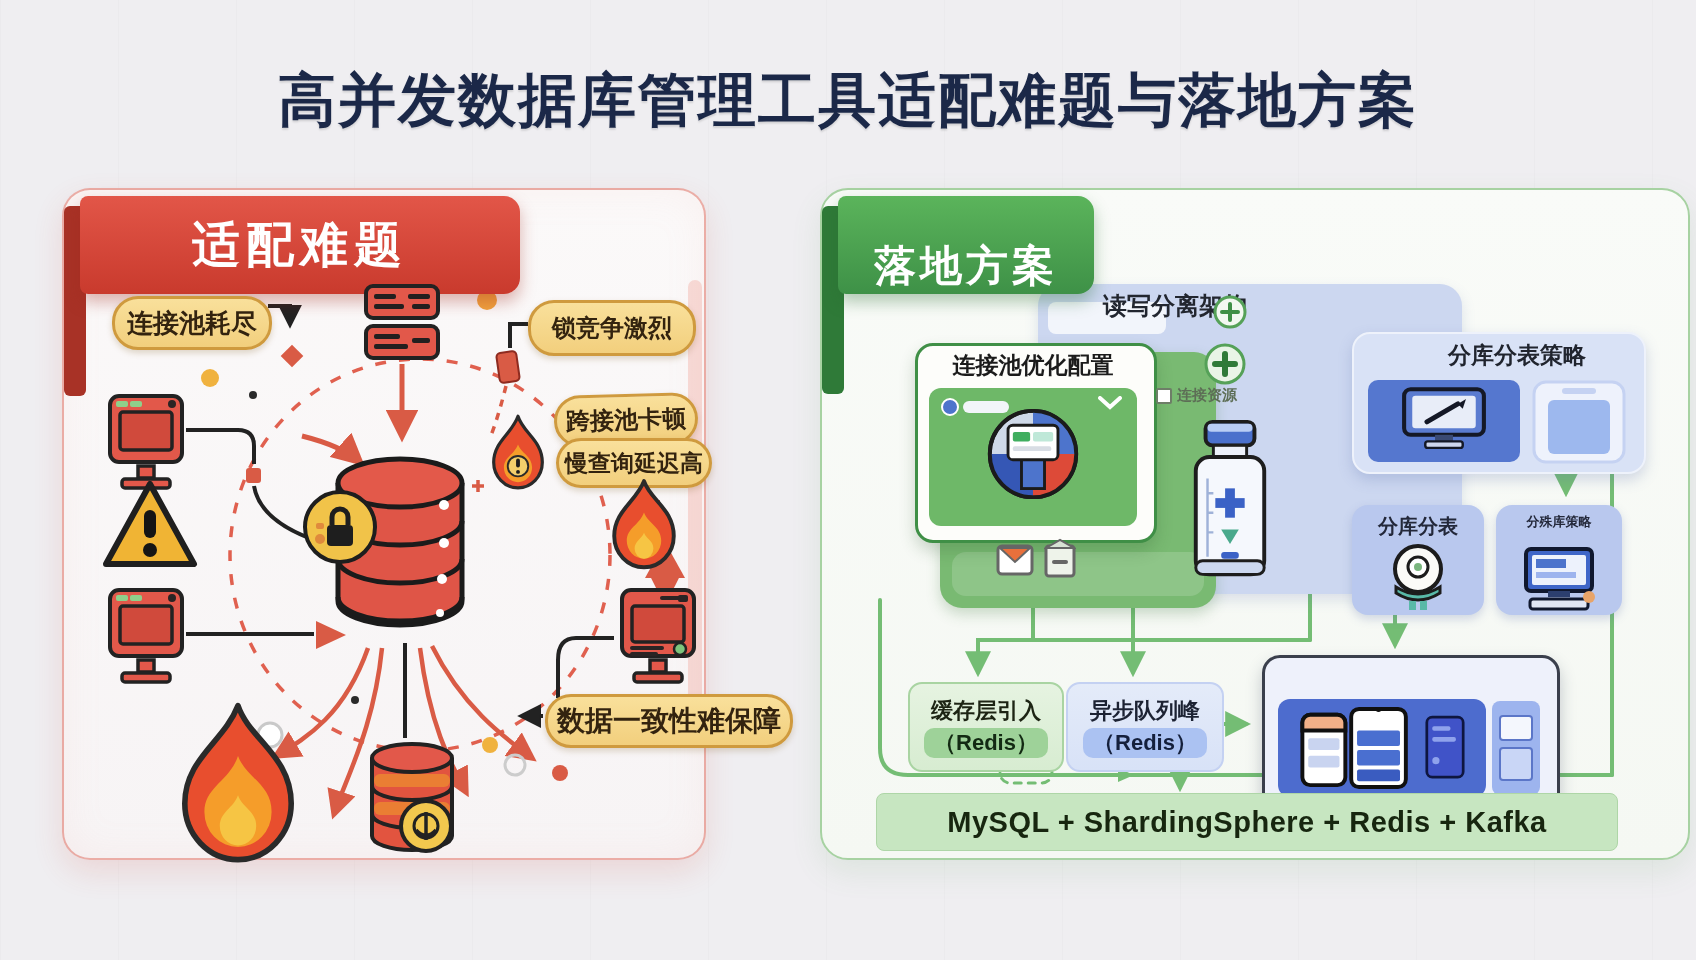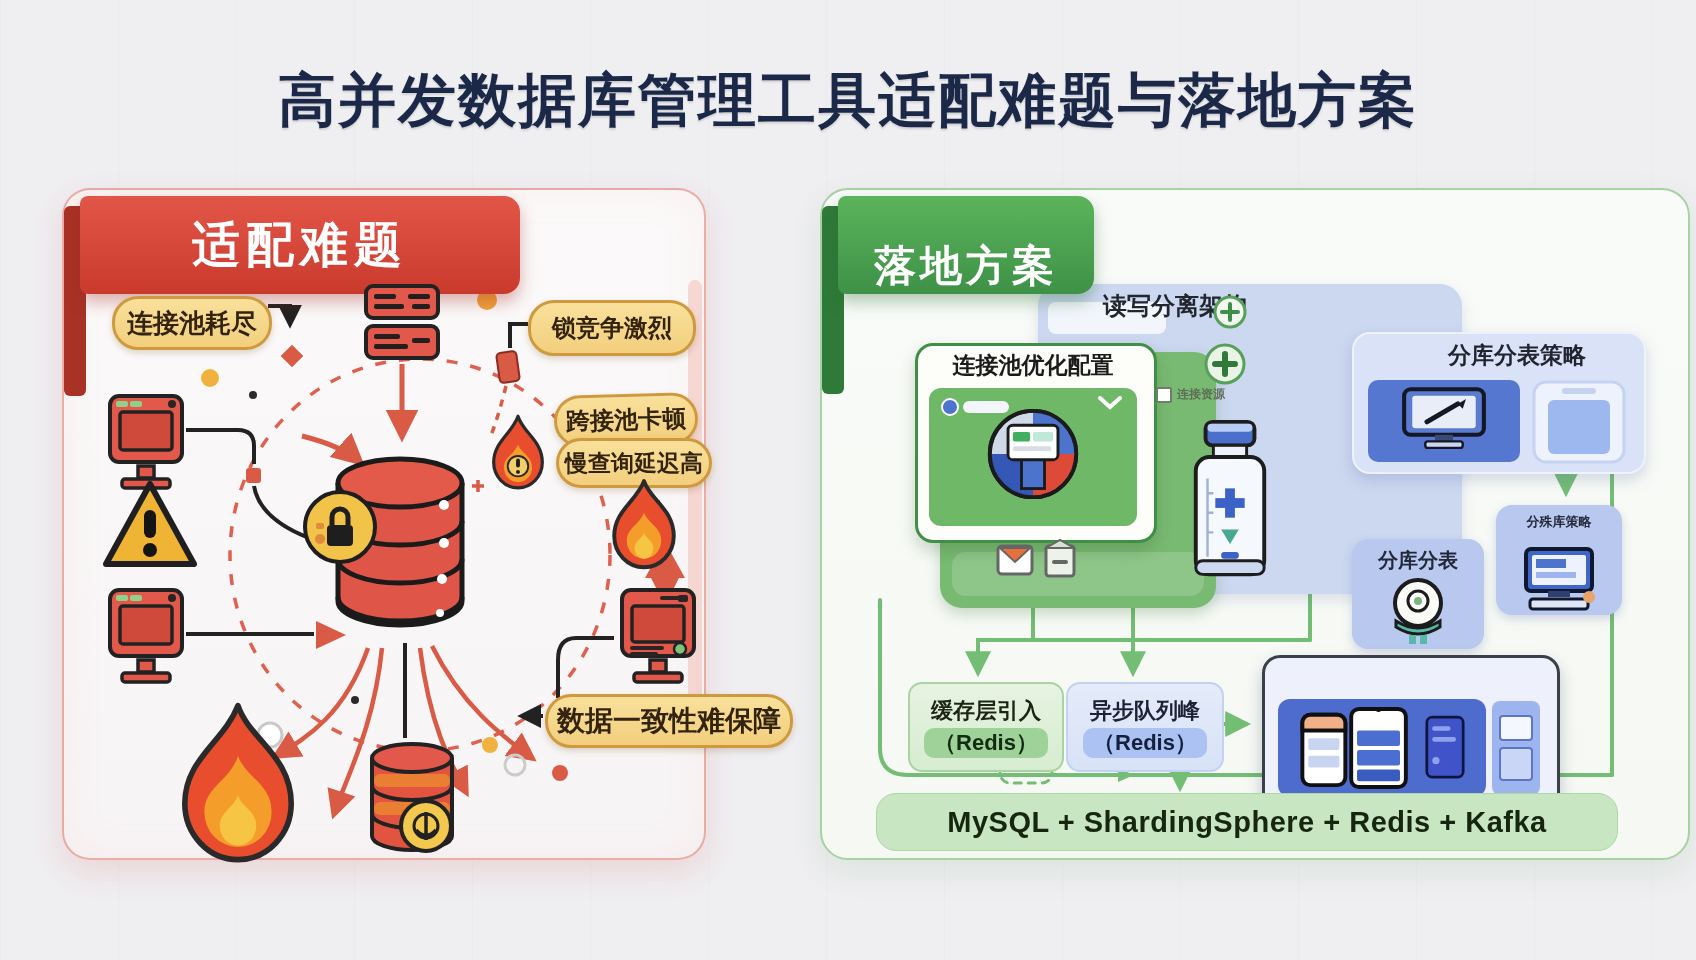--- a/index.html
+++ b/index.html
@@ -66,50 +66,50 @@
   .rw-label{left:1060px;top:290px;width:230px;text-align:center;font-size:24px;font-weight:700;color:#22262f;}
   .white-strip{left:1048px;top:302px;width:118px;height:32px;border-radius:8px;background:rgba(255,255,255,.75);}
   .green-panel{left:940px;top:352px;width:276px;height:256px;border-radius:22px;background:#79ba72;box-shadow:0 6px 14px rgba(60,120,60,.25);}
   .green-panel-inner{left:952px;top:552px;width:252px;height:44px;border-radius:14px;background:rgba(255,255,255,.16);}
   .pool-card{
     left:915px;top:343px;width:236px;height:194px;border-radius:18px;
     background:#fdfdfa;border:3px solid #3f8f46;box-shadow:0 8px 16px rgba(40,80,40,.22);
   }
   .pool-title{left:915px;top:350px;width:236px;text-align:center;font-size:23px;font-weight:700;color:#1b1b1b;}
   .pool-inner{left:929px;top:388px;width:208px;height:138px;border-radius:12px;background:#6eb868;}
-  .resource-label{left:1156px;top:386px;width:150px;font-size:12px;color:#5d6e56;font-weight:700;display:flex;align-items:center;gap:5px;}
+  .resource-label{left:1156px;top:386px;width:150px;font-size:15px;color:#5d6e56;font-weight:700;display:flex;align-items:center;gap:5px;}
   .resource-label .sq{width:12px;height:12px;border:2px solid #6e7e68;border-radius:2px;display:inline-block;background:#fff;}
 
   .shard-card{left:1352px;top:332px;width:290px;height:138px;border-radius:18px;background:#d9e2f6;border:2px solid #eef2fb;box-shadow:0 6px 14px rgba(90,110,170,.25);}
   .shard-title{left:1352px;top:340px;width:290px;text-align:center;font-size:23px;font-weight:700;color:#20242e;padding-left:20px;}
   .shard-blue{left:1368px;top:380px;width:152px;height:82px;border-radius:10px;background:#5577cf;display:flex;align-items:center;justify-content:center;}
 
   .subcard{border-radius:16px;background:#b9c8ee;box-shadow:0 4px 10px rgba(90,110,170,.25);}
-  .subcard-l{left:1352px;top:505px;width:132px;height:110px;margin-top:34px;}
+  .subcard-l{left:1352px;top:505px;width:132px;height:110px;}
   .subcard-r{left:1496px;top:505px;width:126px;height:110px;}
   .subcard .lbl{position:absolute;left:0;top:8px;width:100%;text-align:center;font-size:20px;font-weight:700;color:#23283a;}
 
   .cache-card{left:908px;top:682px;width:152px;height:86px;border-radius:14px;background:linear-gradient(180deg,#e6f3e1,#d7ecd1);border:2px solid #a9d4a2;
     display:flex;flex-direction:column;align-items:center;justify-content:center;gap:2px;}
   .qsmall-card{left:1066px;top:682px;width:154px;height:86px;border-radius:14px;background:linear-gradient(180deg,#e4ebf9,#d8e2f7);border:2px solid #c4d1f2;
     display:flex;flex-direction:column;align-items:center;justify-content:center;gap:2px;}
   .card-line1{font-size:22px;font-weight:700;color:#1d2414;}
   .qsmall-card .card-line1{color:#1c2233;}
   .pill-redis-g{background:#9ed299;border-radius:10px;padding:0 10px;font-size:22px;font-weight:700;color:#132a13;}
   .pill-redis-b{background:#abc2f2;border-radius:10px;padding:0 10px;font-size:22px;font-weight:700;color:#15203c;}
 
   .qbig-card{left:1262px;top:655px;width:292px;height:154px;border-radius:18px;background:#eef1fb;border:3px solid #3a3f4c;box-shadow:0 8px 16px rgba(40,50,80,.25);}
   .qbig-title{left:1262px;top:662px;width:292px;text-align:center;font-size:24px;font-weight:700;color:#181c26;}
   .qbig-blue{left:1278px;top:699px;width:208px;height:98px;border-radius:12px;background:#4d6cce;display:flex;align-items:center;justify-content:center;gap:6px;}
   .qbig-side{left:1492px;top:701px;width:48px;height:94px;border-radius:8px;background:#9db4ee;display:flex;flex-direction:column;align-items:center;justify-content:center;gap:6px;}
   .mini-chip{width:30px;height:22px;border-radius:4px;background:#f4f7fd;border:2px solid #5b76c8;}
   .mini-chip.b{background:#c9d6f6;height:30px;}
 
   .stack-bar{
-    left:876px;top:793px;width:740px;height:56px;border-radius:20px;
+    left:876px;top:793px;width:740px;height:56px;border-radius:8px;
     background:#c7e6c1;border:1px solid #aed6a7;
     display:flex;align-items:center;justify-content:center;
     font-size:29px;font-weight:800;color:#17260f;letter-spacing:.5px;
   }
   svg{display:block}
 </style>
 </head>
 <body>
 
 <div class="page">

